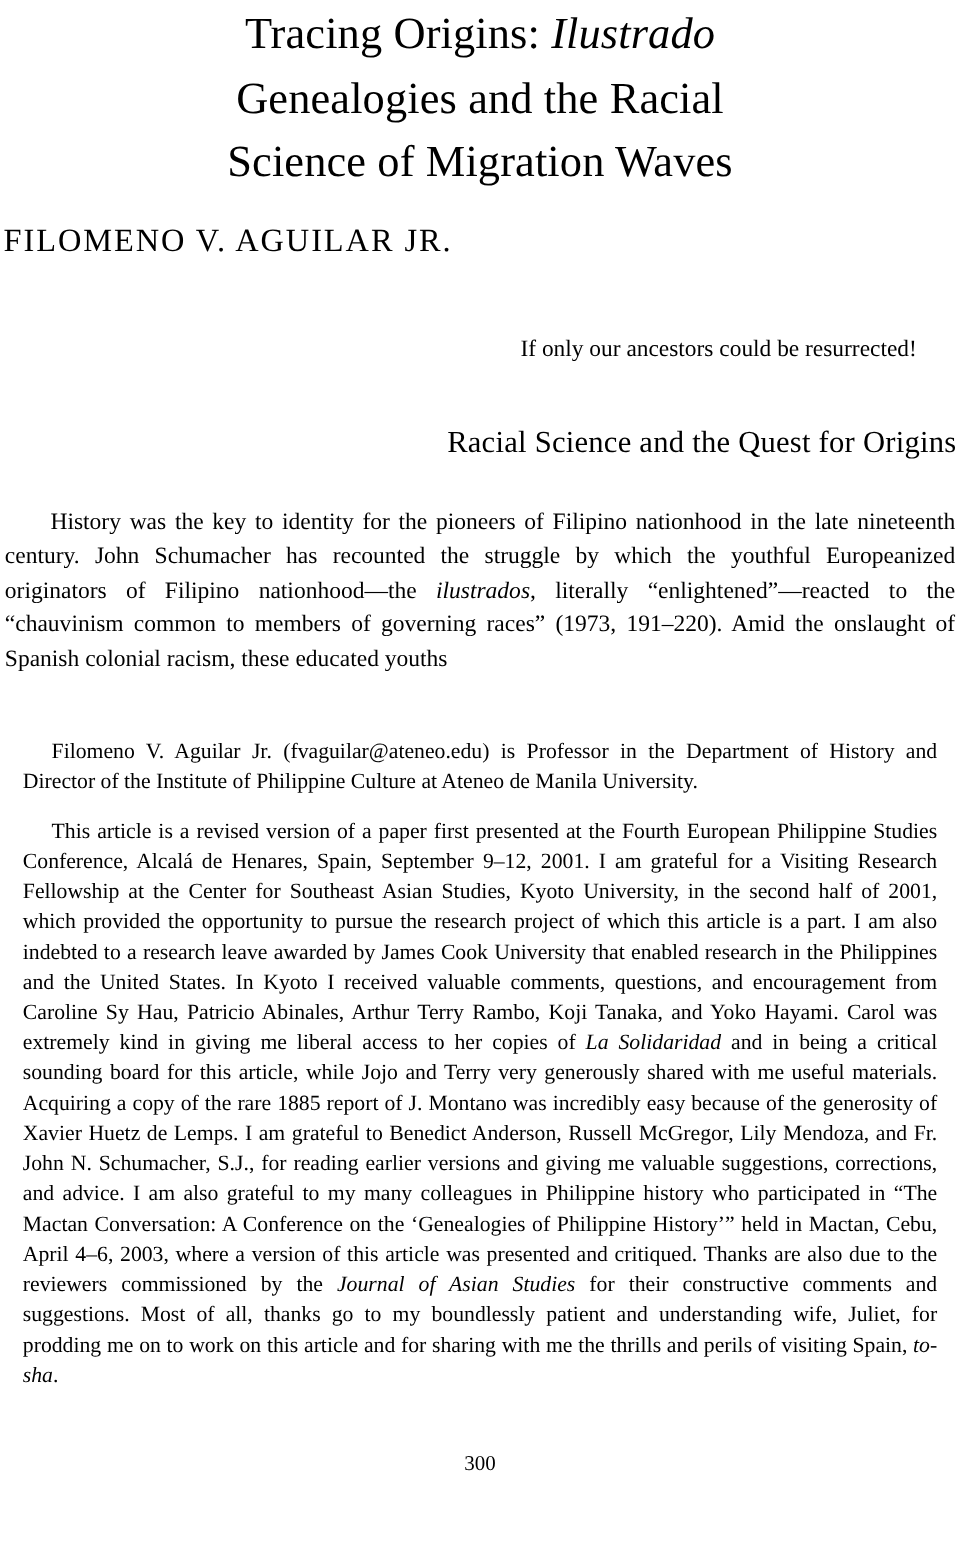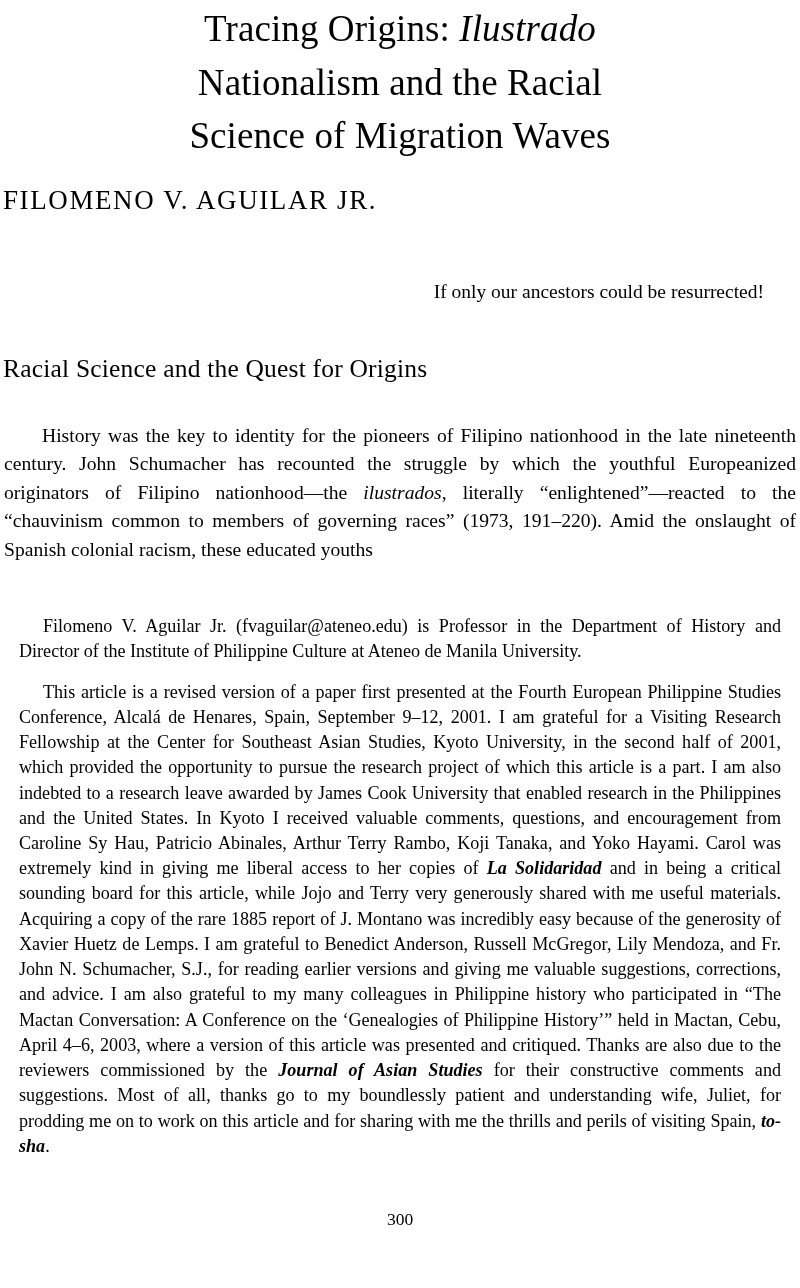--- a/index.html
+++ b/index.html
@@ -51,21 +51,21 @@
     text-align: right;
     font-size: 19.5px;
     line-height: 1.42;
     padding-right: 33px;
   }
   .epigraph div { white-space: nowrap; }
 
   
   .section-heading {
     margin-top: 48px;
-    text-align: left;
+    text-align: right;
     font-size: 25.5px;
     font-weight: 400;
     letter-spacing: 0.2px;
   }
 
   
   .body-text {
     margin-top: 38px;
     font-size: 19.6px;
     line-height: 1.455;
@@ -82,21 +82,21 @@
     margin-top: 50px;
     font-size: 18.1px;
     line-height: 1.395;
     text-align: justify;
     text-justify: inter-word;
     hyphens: none;
     padding: 0 1px;
   }
   .footnote p { margin: 15px; }
   .footnote p.indent { text-indent: 24px; }
-  .footnote .it { font-style: italic; font-weight: bold; }
+  .footnote .it { font-style: italic; }
 
   
   .citation {
     margin-top: 22px;
     text-align: center;
     font-size: 18.6px;
     line-height: 1.4;
   }
   .citation .it { font-style: italic; }
   .citation div { white-space: nowrap; }
@@ -112,21 +112,21 @@
   }
 </style>
 </head>
 <body>
 
 <div class="page">
 
   <div class="title-block">
     <h1 class="article-title">
       <span><span>Tracing Origins: </span><span class="it">Ilustrado</span></span><br>
-      <span>Nationalism and the Racial</span><br>
+      <span>Genealogies and the Racial</span><br>
       <span>Science of Migration Waves</span>
     </h1>
     <div class="byline">FILOMENO V. AGUILAR JR.</div>
   </div>
 
   <div class="epigraph">
     <div>If only our ancestors could be resurrected!</div>
   </div>
 
   <h2 class="section-heading">Racial Science and the Quest for Origins</h2>

